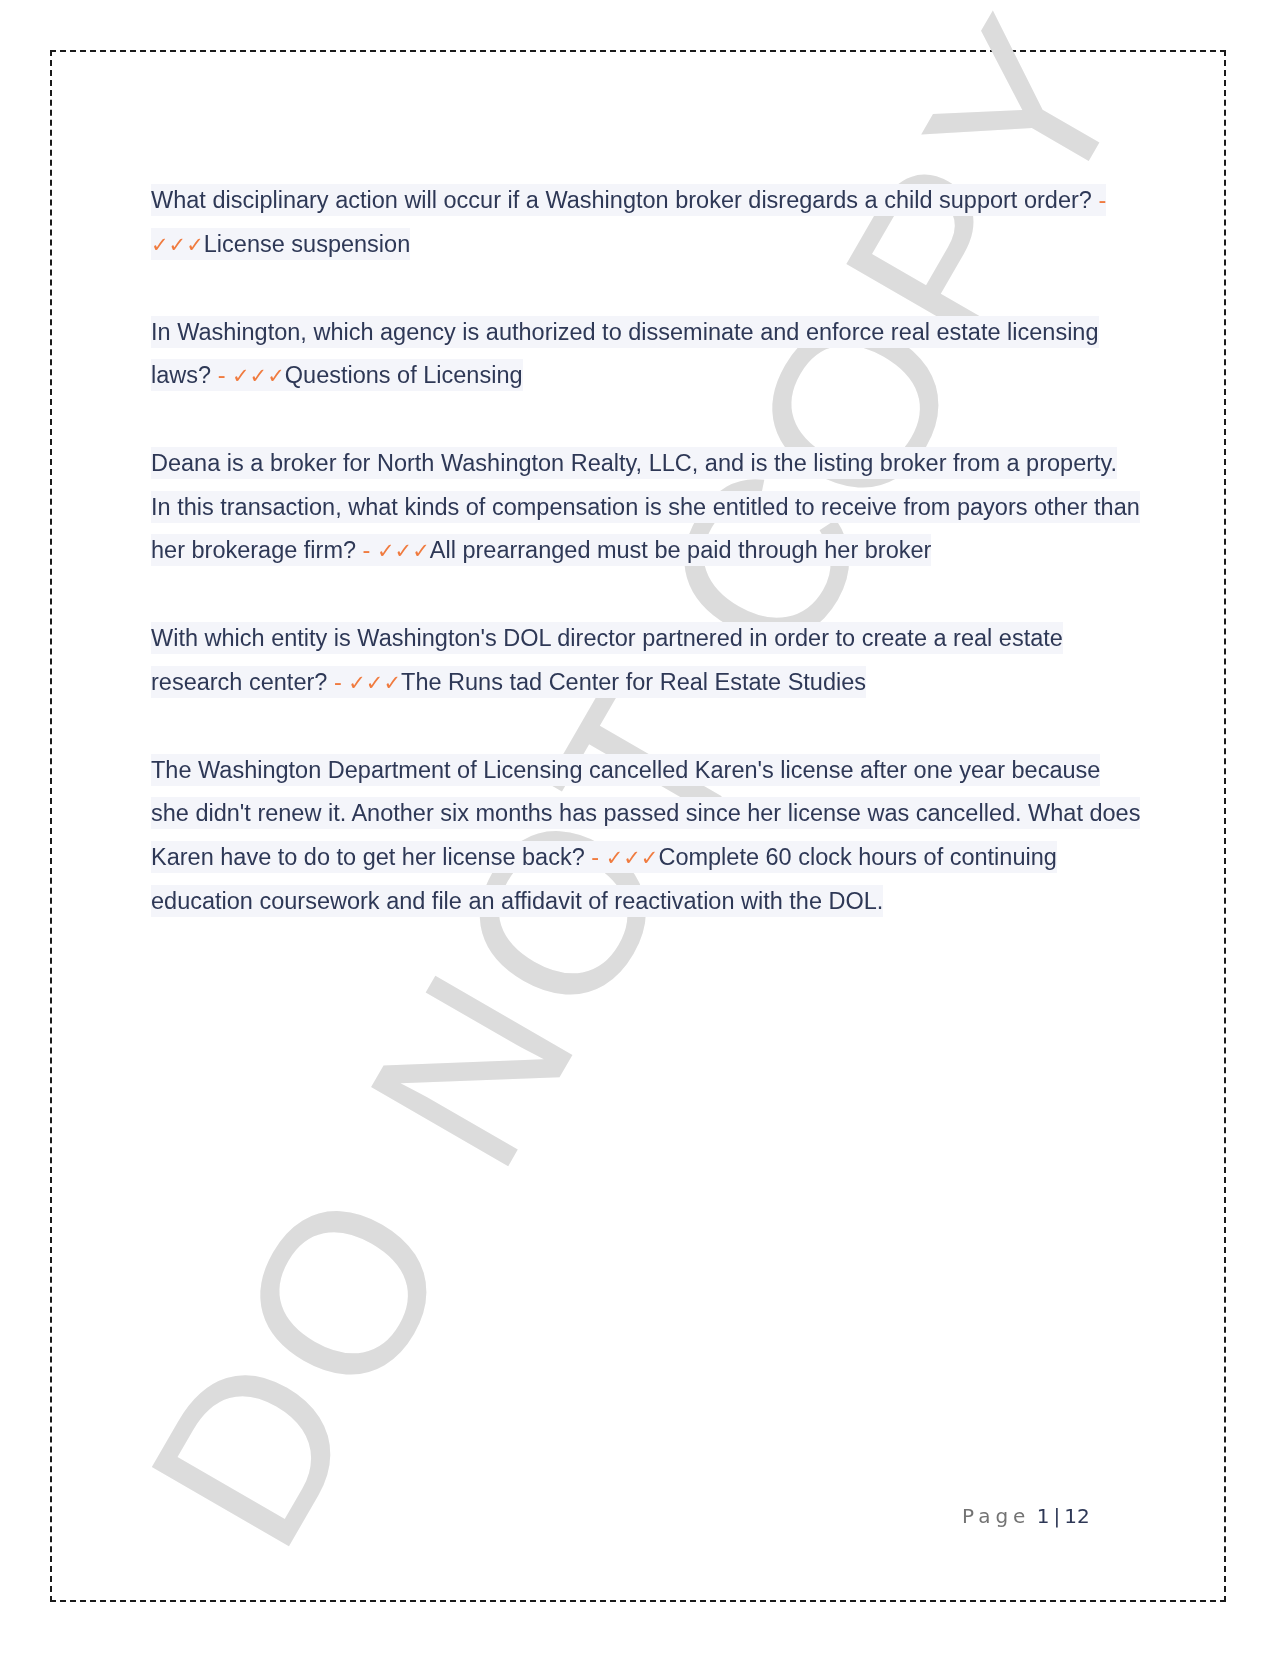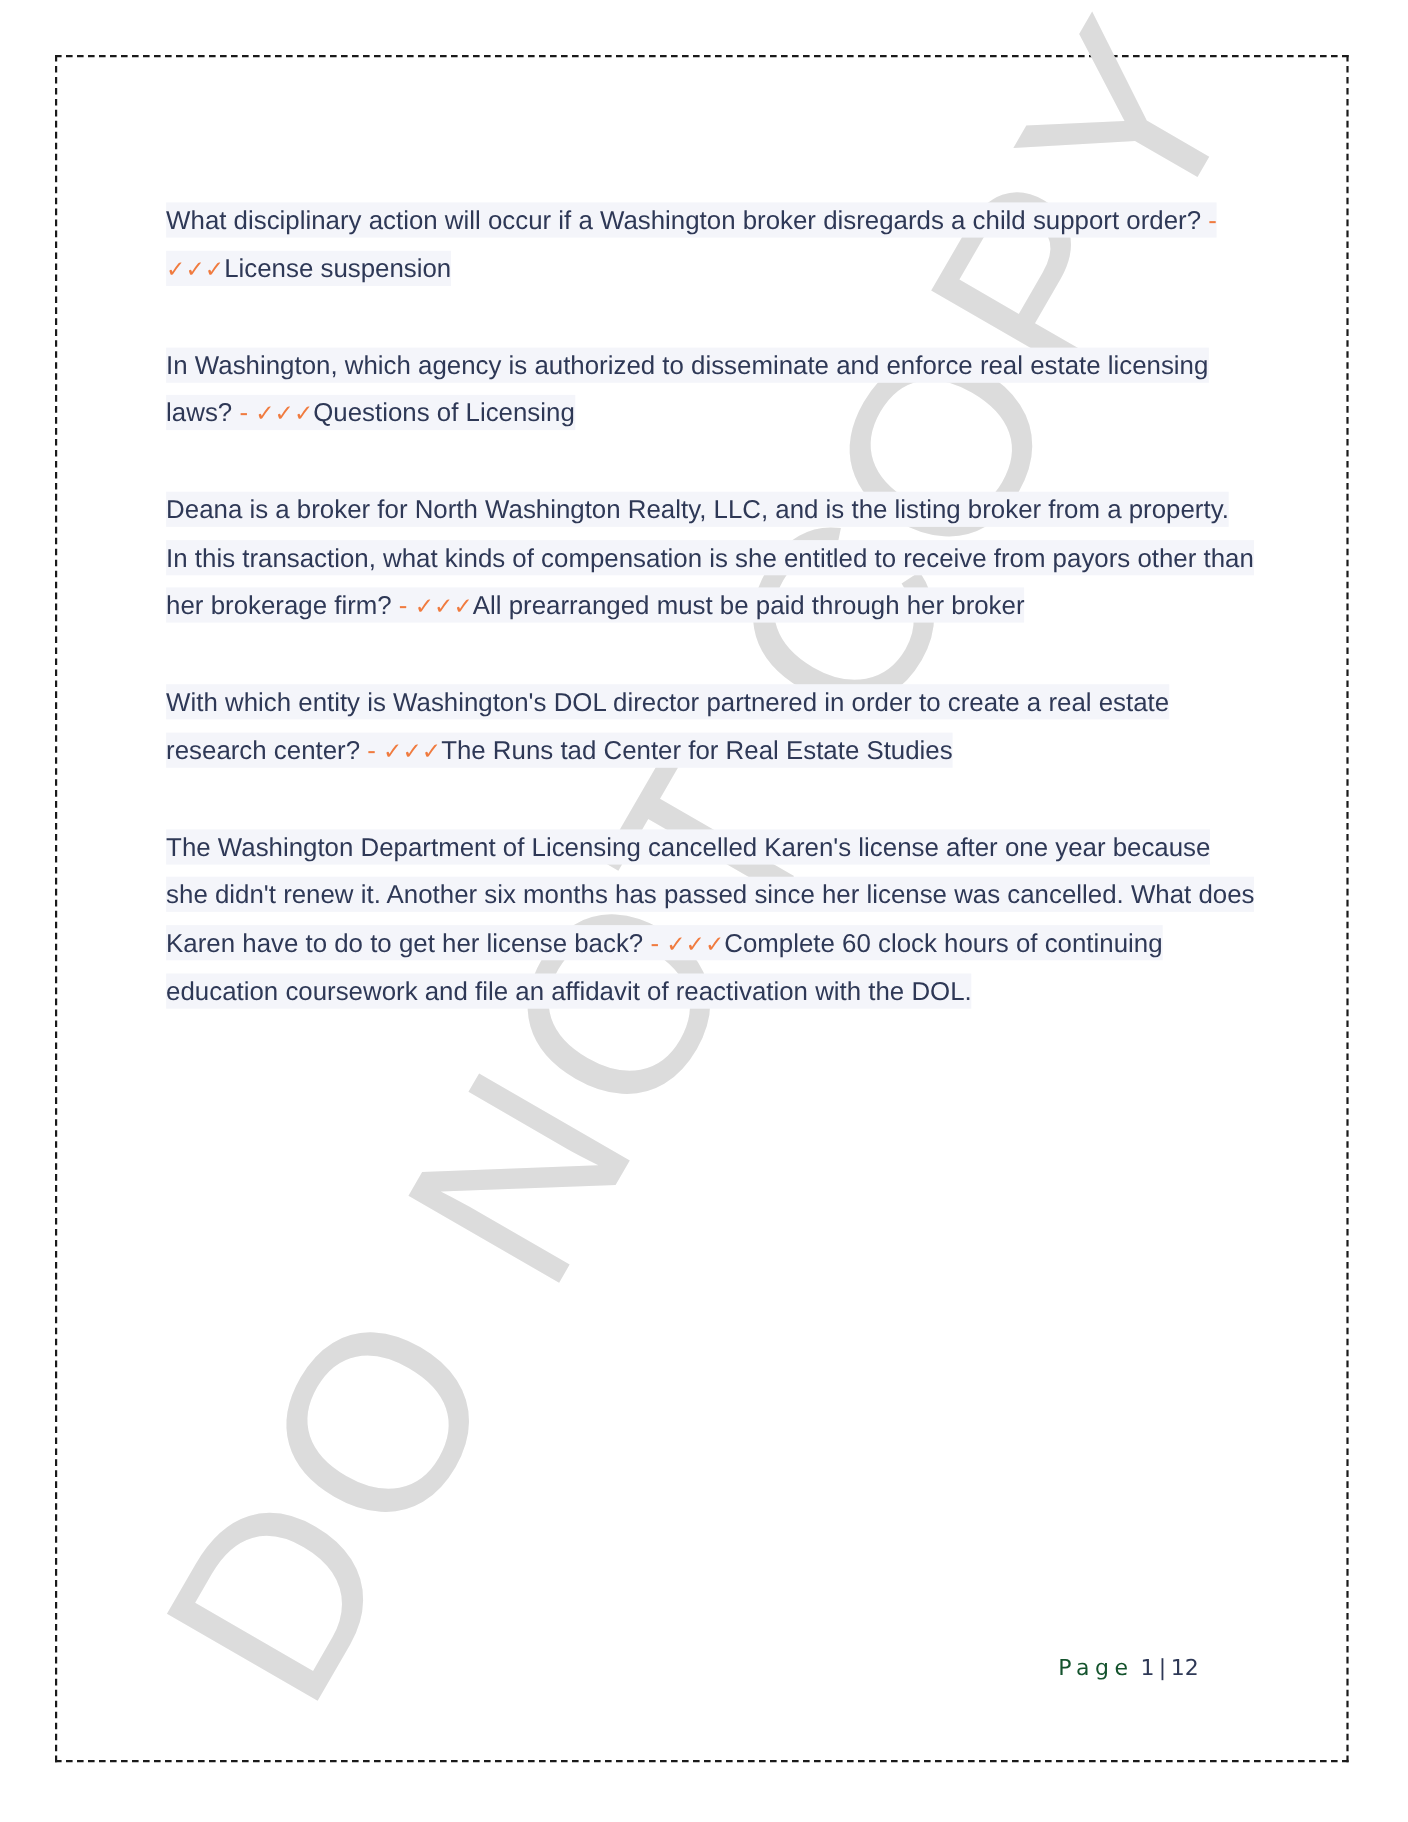--- a/index.html
+++ b/index.html
@@ -82,21 +82,21 @@
     .page-number {
       position: absolute;
       left: 962px;
       top: 1504px;
       font-family: "DejaVu Sans", sans-serif;
       font-size: 20px;
       z-index: 1;
       white-space: nowrap;
     }
     .page-word {
-      color: #14532d;
+      color: #737373;
       letter-spacing: 5px;
       text-align: right;
     }
     .page-current, .page-total {
       color: #2e3856;
     }
     .page-divider {
       color: #2e3856;
       margin: 0 4px;
     }

